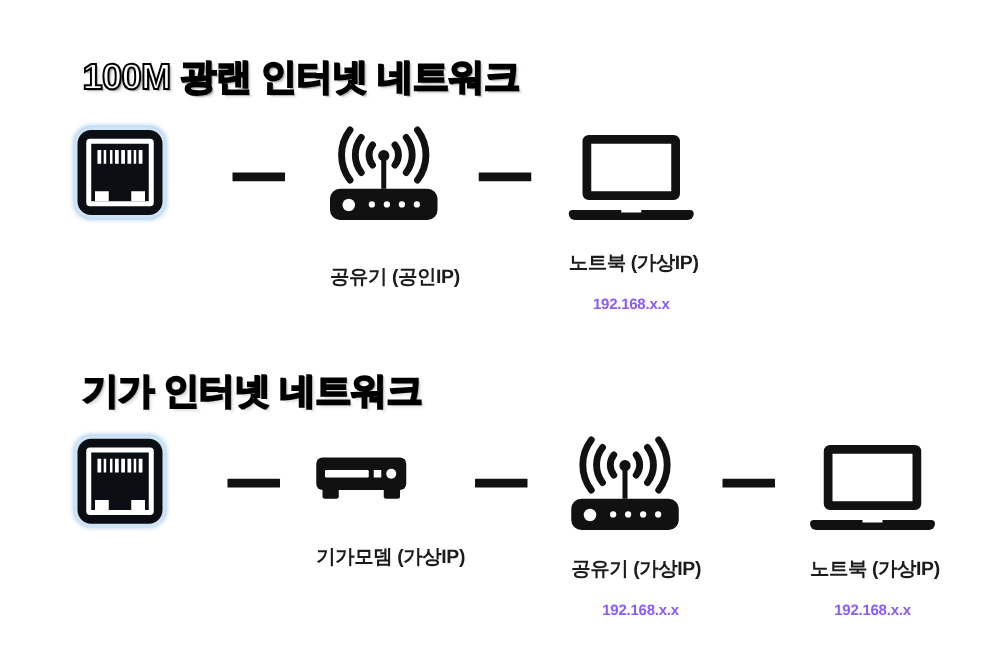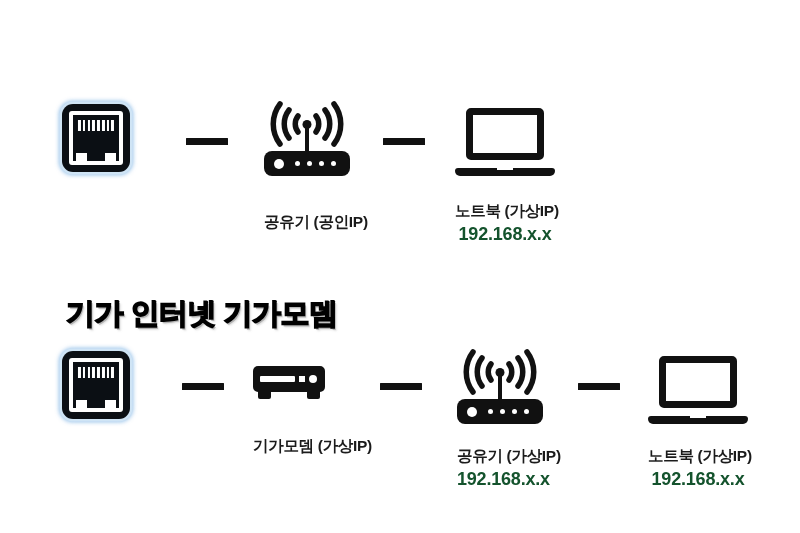--- a/index.html
+++ b/index.html
@@ -58,27 +58,27 @@
   }
   .node-label {
     font-size: 15.5px;
     font-weight: 700;
     color: #1b1b1b;
     white-space: nowrap;
     letter-spacing: -0.3px;
     line-height: 1.25;
   }
   .node-ip {
-    font-size: 18px;
+    font-size: 12px;
     font-weight: 700;
-    color: #14532d;
+    color: #8b5cf6;
     white-space: nowrap;
     letter-spacing: -0.2px;
     line-height: 1.3;
-    margin-top: 3px;
+    margin-top: 16px;
   }
 
   
   .connector {
     position: absolute;
     width: 42px;
     height: 7px;
     background: #111111;
     border-radius: 0.5px;
   }
@@ -278,20 +278,21 @@
     border-radius: 0 0 2px 2px;
   }
   .modem-icon .m-foot-l { left: 5px; }
   .modem-icon .m-foot-r { right: 5px; }
 </style>
 </head>
 <body>
 
 <div class="canvas">
 
+  <div class="section-title" id="title-1">100M 광랜 인터넷 네트워크</div>
 
   <div class="row" id="row-1">
 
     <div class="node" style="left:62px; top:0; width:68px;">
       <div class="node-icon eth-icon">
         <div class="eth-inner">
           <div class="eth-pins">
             <i></i>
               <i></i>
               <i></i>
@@ -340,21 +341,21 @@
       <div class="node-icon laptop-icon">
         <div class="l-screen"></div>
         <div class="l-base"></div>
         <div class="l-notch"></div>
       </div>
       <div class="node-label" style="margin-top:25px;">노트북 (가상IP)</div>
       <div class="node-ip">192.168.x.x</div>
     </div>
   </div>
 
-  <div class="section-title" id="title-2">기가 인터넷 기가모뎀</div>
+  <div class="section-title" id="title-2">기가 인터넷 네트워크</div>
 
   <div class="row" id="row-2">
 
     <div class="node" style="left:62px; top:6px; width:68px;">
       <div class="node-icon eth-icon">
         <div class="eth-inner">
           <div class="eth-pins">
             <i></i>
               <i></i>
               <i></i>

